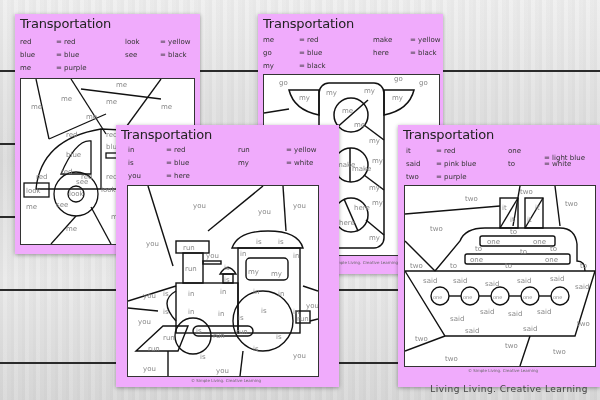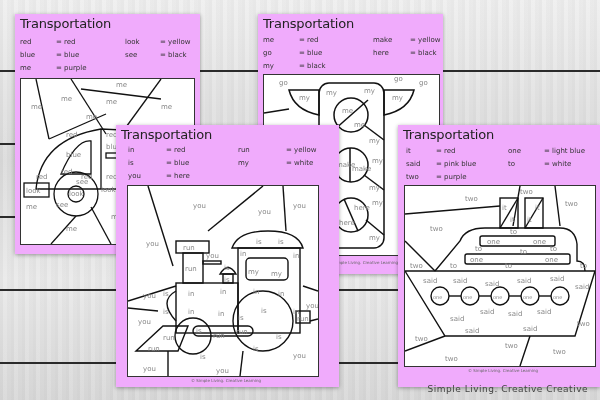--- a/index.html
+++ b/index.html
@@ -244,21 +244,21 @@
 <div class="page" style="left:398px;top:125px;width:202px;height:262px;">
   <div class="title">Transportation</div>
   <div class="key" style="left:8px;top:22px;width:190px;height:40px;">
     <span class="w" style="left:0;top:0">it</span>
     <span class="w" style="left:30px;top:0">= red</span>
     <span class="w" style="left:0;top:13px">said</span>
     <span class="w" style="left:30px;top:13px">= pink blue</span>
     <span class="w" style="left:0;top:26px">two</span>
     <span class="w" style="left:30px;top:26px">= purple</span>
     <span class="w" style="left:102px;top:0">one</span>
-    <span class="w" style="left:138px;top:0">= light blue</span>
+    <span class="w" style="left:138px;top:7px">= light blue</span>
     <span class="w" style="left:102px;top:13px">to</span>
     <span class="w" style="left:138px;top:13px">= white</span>
   </div>
   <div class="art" style="left:6px;top:60px;width:190px;height:180px;">
     <svg viewBox="0 0 190 180">
       <g stroke="#111" stroke-width="1.4" fill="none">
         <line x1="0" y1="28" x2="95" y2="20"></line>
           <line x1="115" y1="0" x2="108" y2="40"></line>
         <line x1="150" y1="0" x2="155" y2="40"></line>
         <rect x="95" y="12" width="18" height="30"></rect>
@@ -324,13 +324,13 @@
           <text x="10" y="155">two</text>
           <text x="100" y="162">two</text>
         <text x="148" y="168">two</text>
           <text x="40" y="175">two</text>
       </g>
     </svg>
   </div>
   <div class="credit" style="left:70px;top:243px;">© Simple Living. Creative Learning</div>
 </div>
 
-<div class="brand">Simple Living. Creative Creative</div>
+<div class="brand">Living Living. Creative Learning</div>
 
 </body></html>

